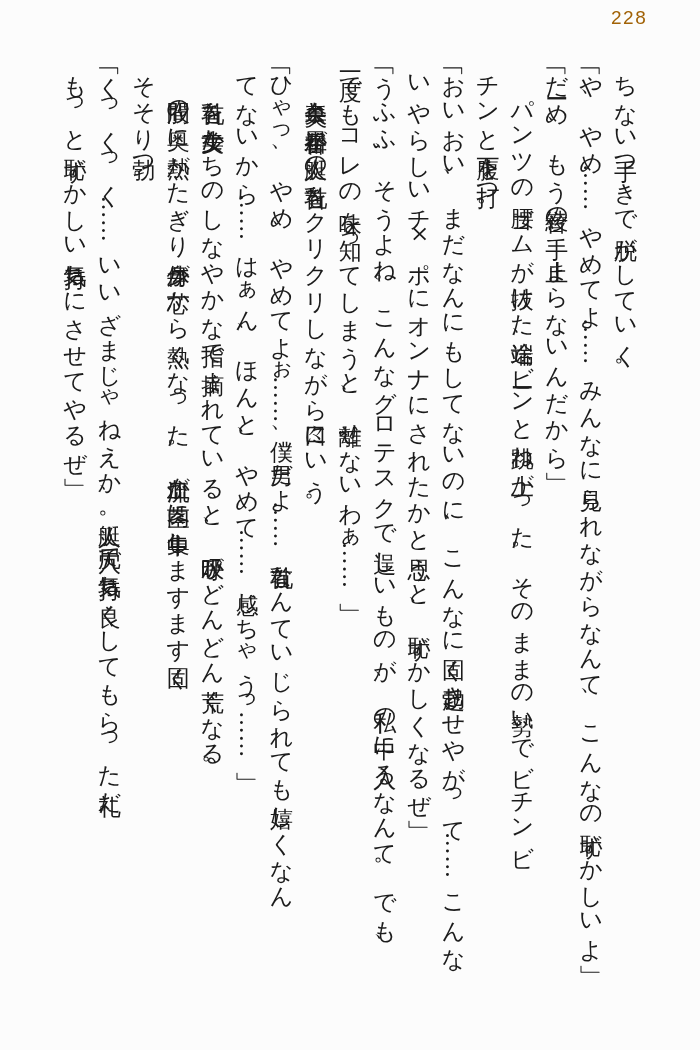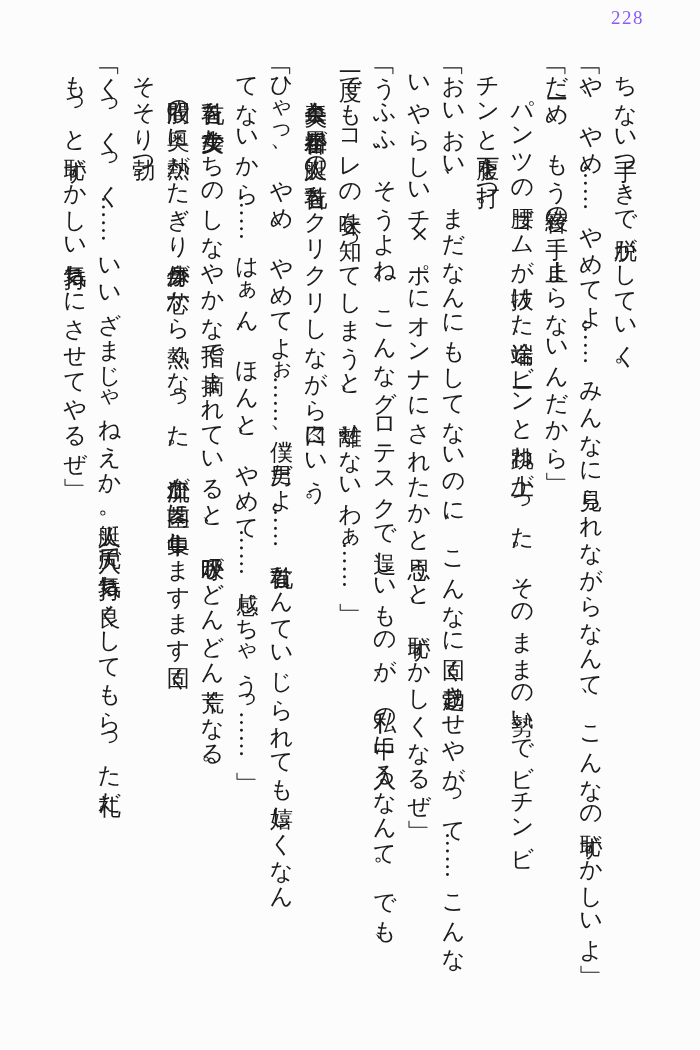--- a/index.html
+++ b/index.html
@@ -11,24 +11,24 @@
     position: relative;
     width: 700px;
     height: 1050px;
     background: #fcfcfc;
     overflow: hidden;
   }
   .page-number {
     position: absolute;
     top: 7px;
     left: 611px;
-    font-family: Liberation Serif, serif;
+    font-family: Liberation Sans, sans-serif;
     font-size: 19px;
     letter-spacing: 1.5px;
-    color: #8b5cf6;
+    color: #a16207;
   }
   .text-block {
     position: absolute;
     top: 60px;
     right: 57px;
     height: 935px;
     writing-mode: vertical-rl;
     text-orientation: mixed;
     font-family: "DejaVu Serif", serif;
     font-size: 23px;

